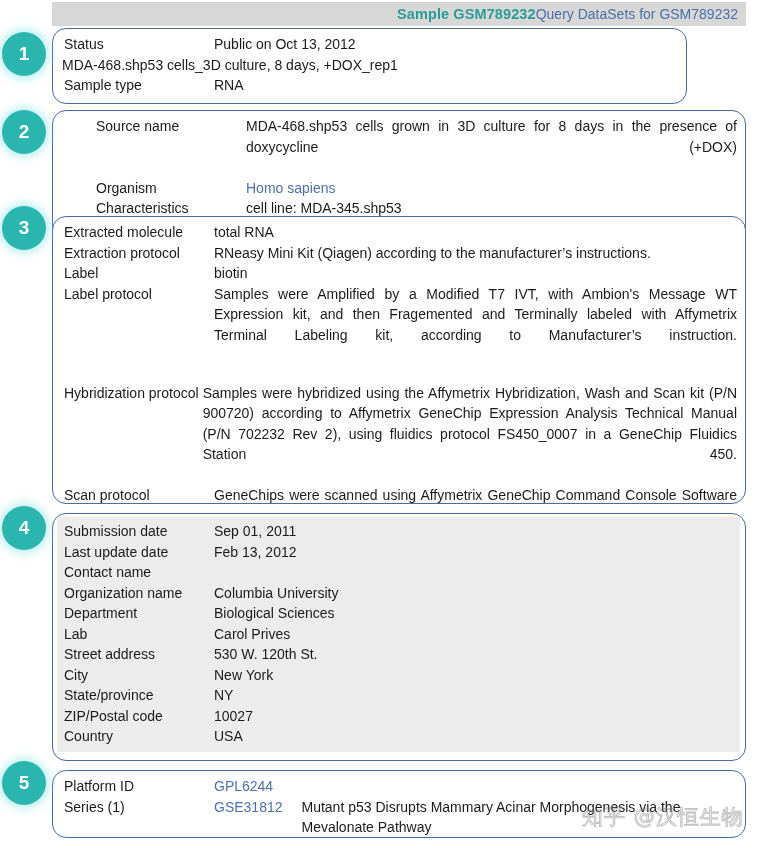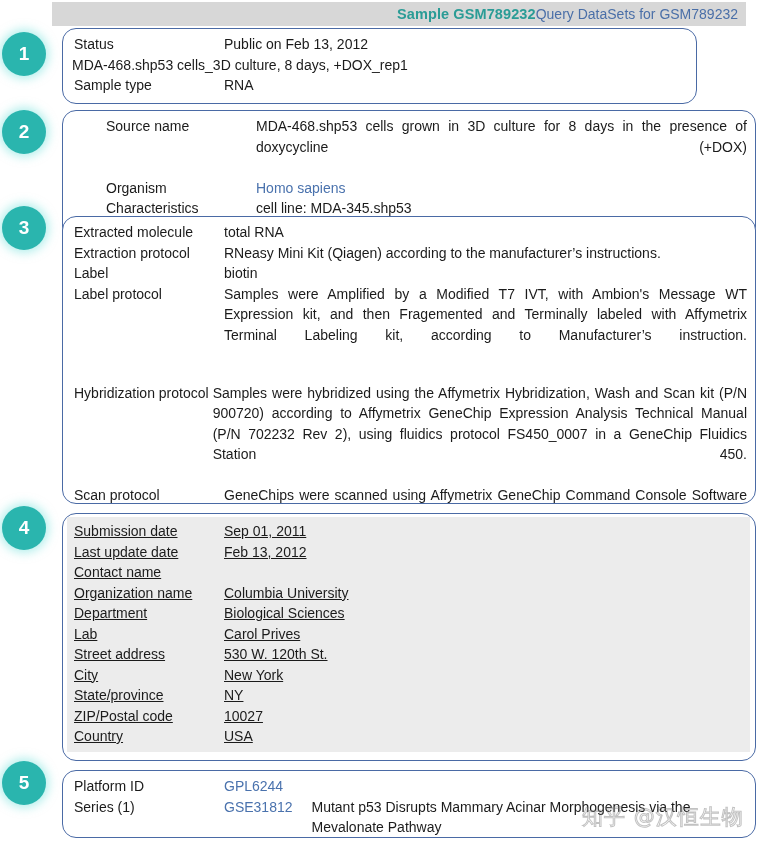--- a/index.html
+++ b/index.html
@@ -67,30 +67,28 @@
   }
 
   
   .box {
     position: absolute;
     border: 1.3px solid #4a6aa5;
     border-radius: 14px;
     background: #ffffff;
     box-sizing: border-box;
     overflow: hidden;
-    margin-left: 10px;
   }
   .box-inner {
     padding: 5px 8px 5px 9px;
   }
   .box.gray .box-inner {
     background: #ececec;
     margin: 3px 5px 4px 4px;
     padding: 4px 6px 5px 5px;
-    text-decoration: underline;
   }
 
   
   .row {
     display: flex;
     align-items: flex-start;
     margin: 0;
     line-height: 20.5px;
   }
   .label {
@@ -180,21 +178,21 @@
 
   <div class="header-bar">
     <span class="header-title">Sample GSM789232</span>
     <span class="header-link">Query DataSets for GSM789232</span>
   </div>
 
   <div class="box" style="left:52px; top:28px; width:635px; height:76px;">
     <div class="box-inner">
       <div class="row">
         <div class="label">Status</div>
-        <div class="value">Public on Feb 13, 2012</div>
+        <div class="value">Public on Oct 13, 2012</div>
       </div>
       <div class="row">
         <div class="value">MDA-468.shp53 cells_3D culture, 8 days, +DOX_rep1</div>
       </div>
       <div class="row">
         <div class="label">Sample type</div>
         <div class="value">RNA</div>
       </div>
     </div>
   </div>

